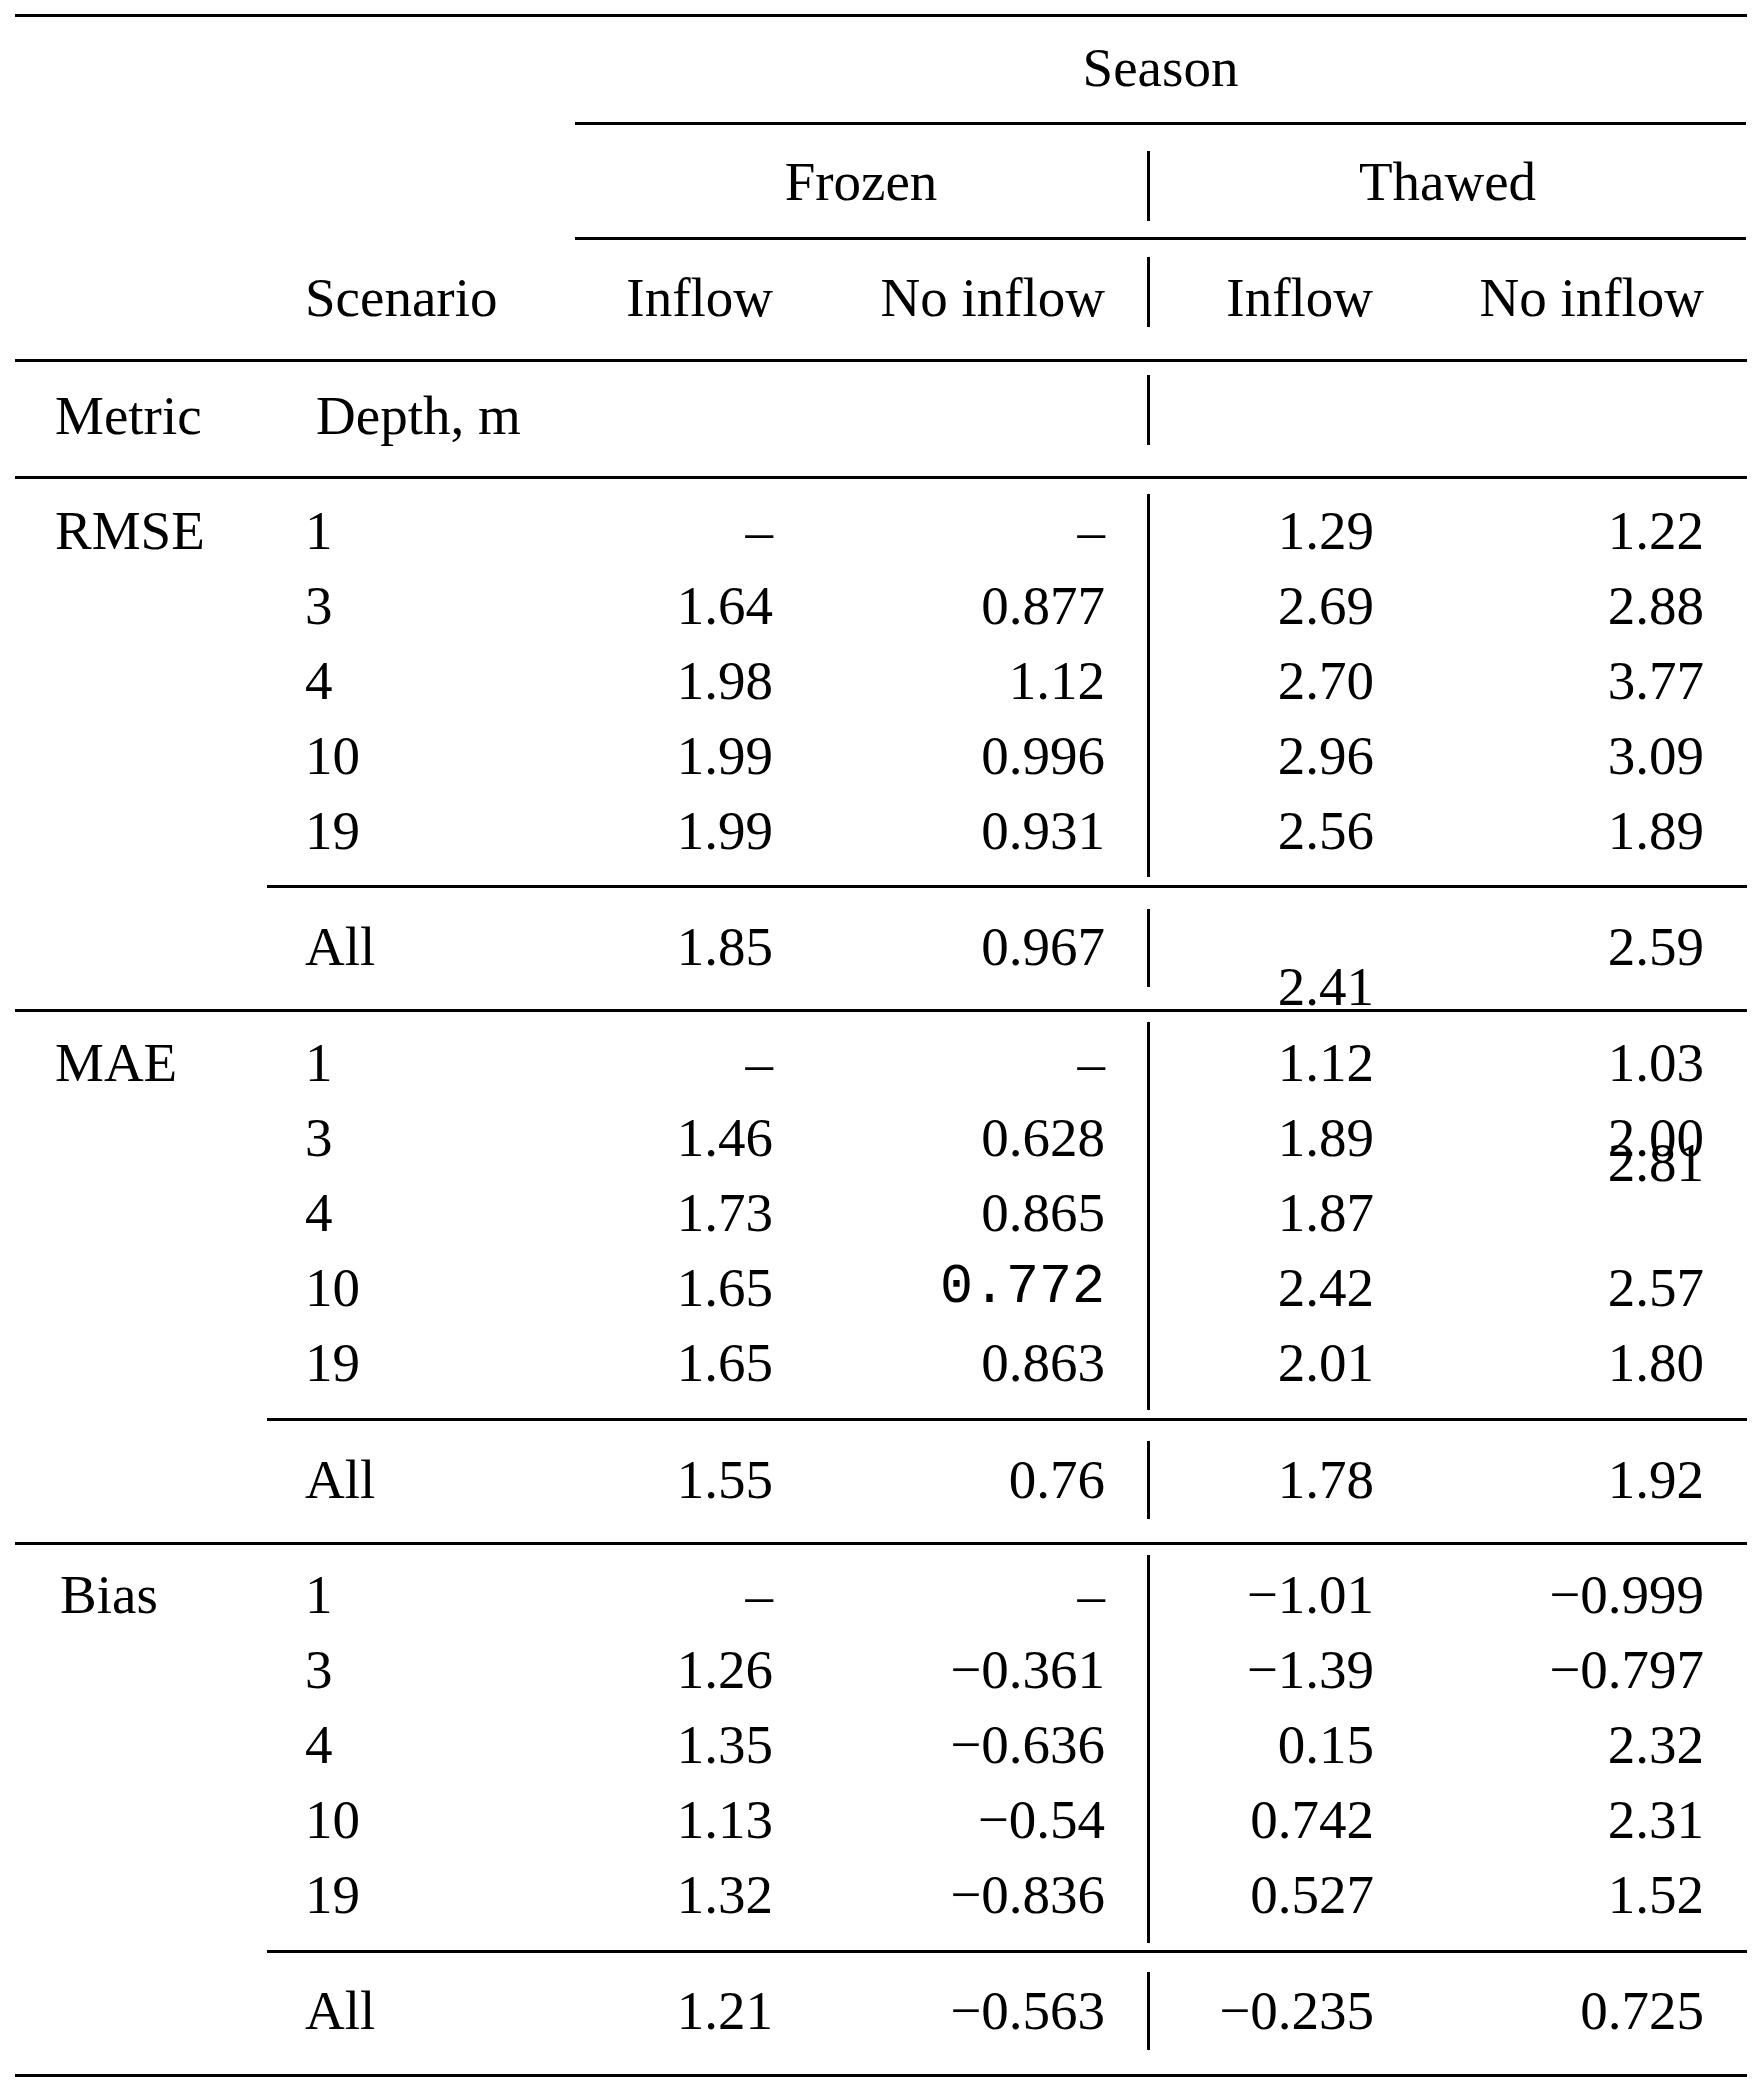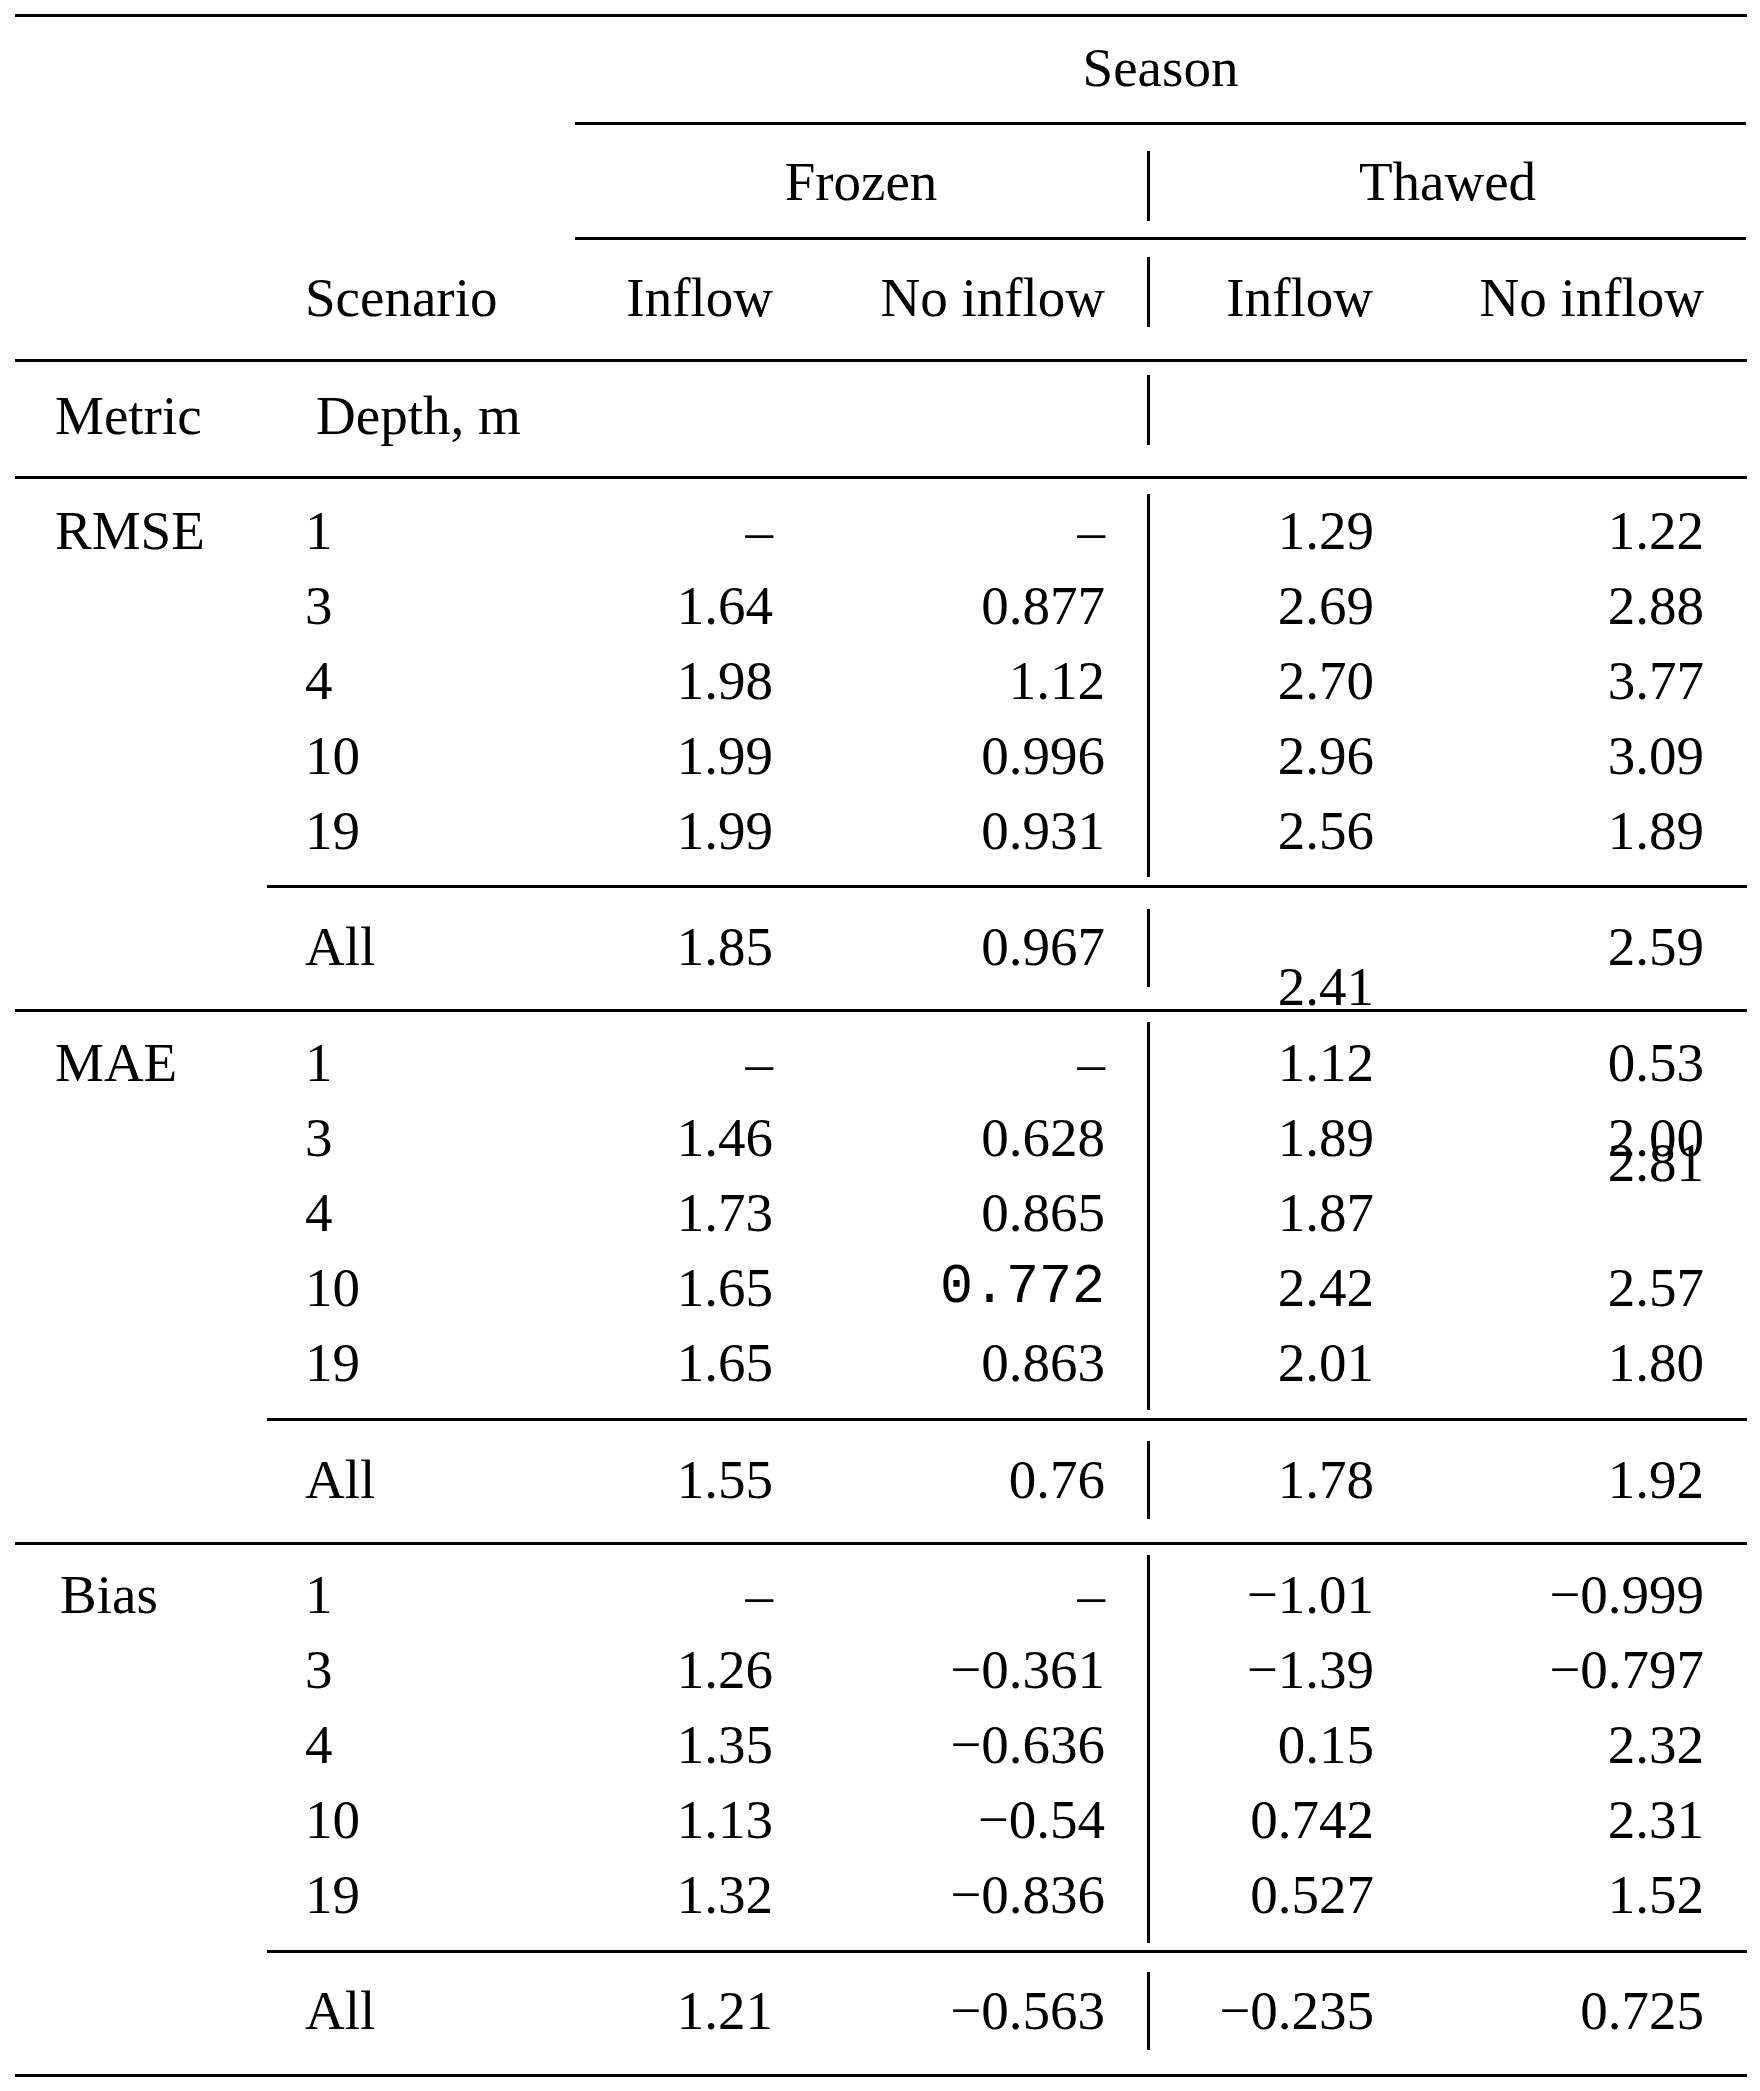--- a/index.html
+++ b/index.html
@@ -124,21 +124,21 @@
   <div class="txt right" style="left:1448px; width:256px; top:913px;">2.59</div>
 </div>
 
 <div class="txt left" style="left:55px; width:221px; top:1029px;">MAE</div>
 
 <div>
   <div class="txt left" style="left:305px; width:170px; top:1029px;">1</div>
   <div class="txt right" style="left:545px; width:228px; top:1029px;">–</div>
   <div class="txt right" style="left:852px; width:253px; top:1029px;">–</div>
   <div class="txt right" style="left:1158px; width:216px; top:1029px;">1.12</div>
-  <div class="txt right" style="left:1448px; width:256px; top:1029px;">0.53</div>
+  <div class="txt right" style="left:1448px; width:256px; top:1029px;">1.03</div>
 </div>
 <div>
   <div class="txt left" style="left:305px; width:170px; top:1104px;">3</div>
   <div class="txt right" style="left:545px; width:228px; top:1104px;">1.46</div>
   <div class="txt right" style="left:852px; width:253px; top:1104px;">0.628</div>
   <div class="txt right" style="left:1158px; width:216px; top:1104px;">1.89</div>
   <div class="txt right" style="left:1448px; width:256px; top:1104px;">2.00</div>
 </div>
 <div>
   <div class="txt left" style="left:305px; width:170px; top:1179px;">4</div>

